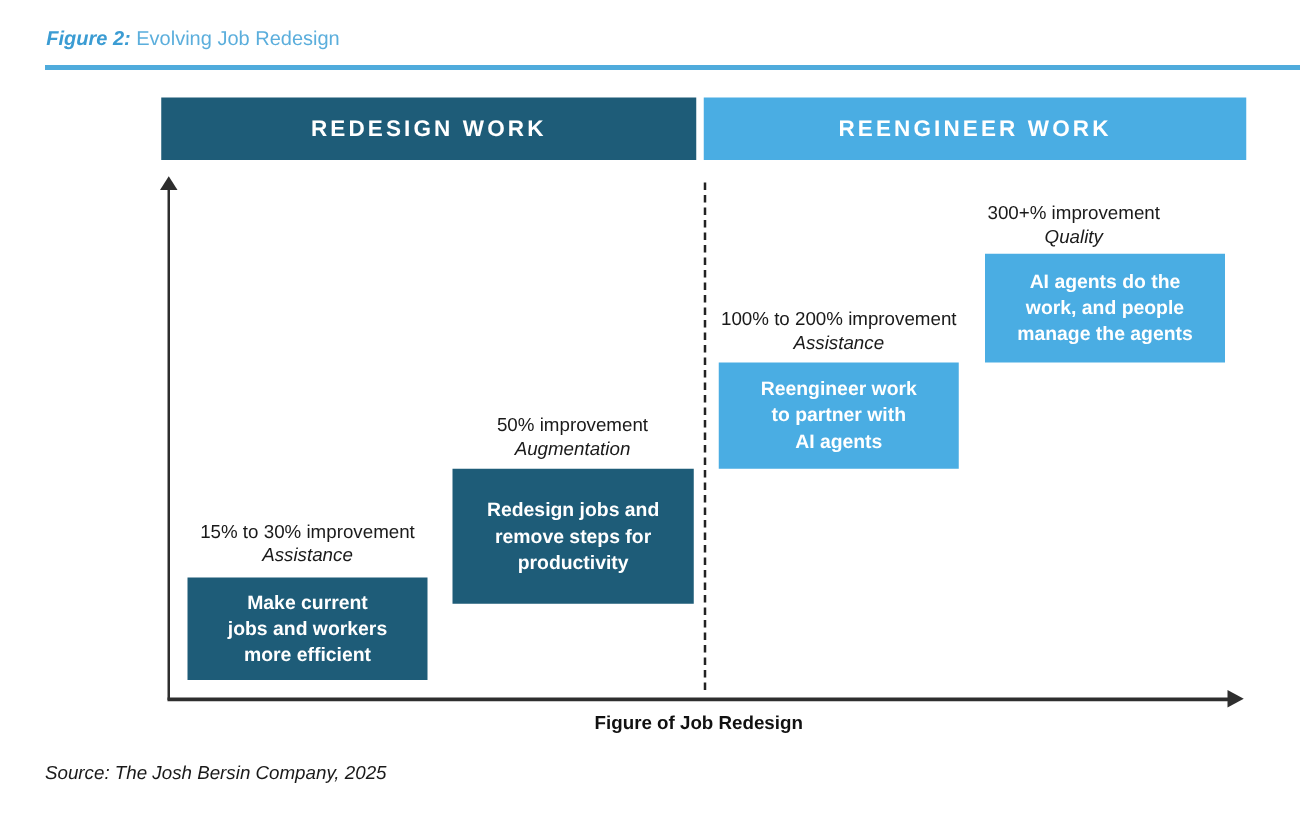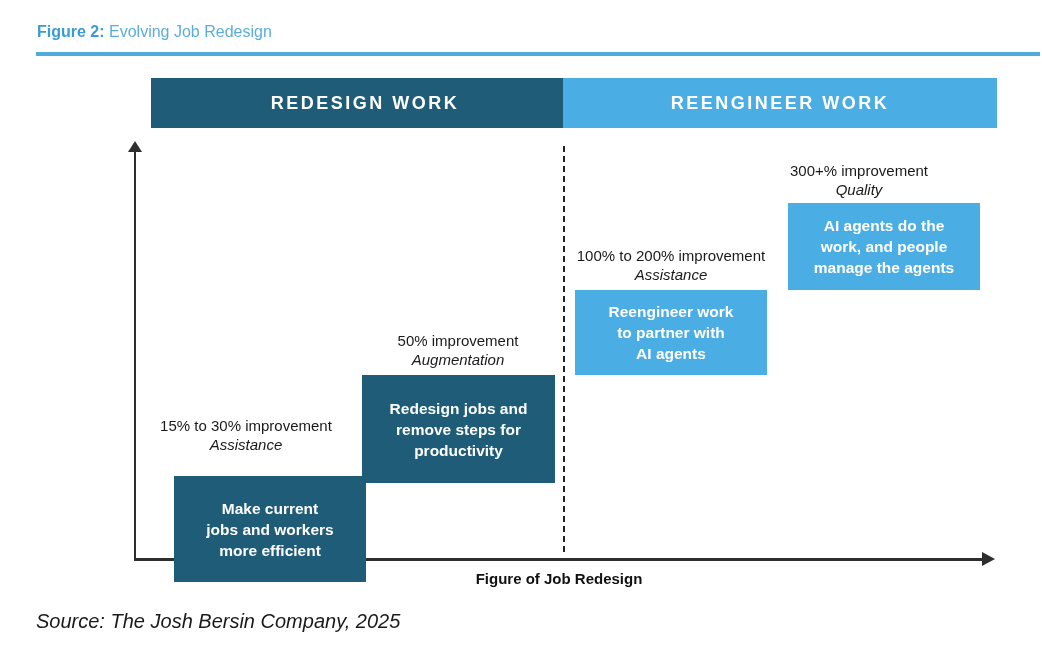--- a/index.html
+++ b/index.html
@@ -17,40 +17,40 @@
   }
 
   
   .fig-title {
     position: absolute;
     left: 37px; top: 23px;
     font-size: 16px;
     color: var(--title-blue);
     white-space: nowrap;
   }
-  .fig-title .prefix { font-weight: 700; color: var(--title-blue); }
+  .fig-title .prefix { font-weight: 700; color: var(--title-blue); font-style: italic; }
   .fig-title .rest { font-weight: 400; color: var(--title-blue-light); }
   .title-rule {
     position: absolute;
     left: 36px; top: 52px;
     width: 1004px; height: 4px;
     background: var(--underline-blue);
   }
 
   
   .hdr {
     position: absolute;
     top: 78px; height: 50px;
     display: flex; align-items: center; justify-content: center;
     color: #ffffff;
     font-weight: 700;
     font-size: 18px;
     letter-spacing: 2.5px;
   }
-  .hdr-redesign   { left: 151px; width: 428px; background: var(--dark-teal); }
+  .hdr-redesign   { left: 129px; width: 428px; background: var(--dark-teal); }
   .hdr-reengineer { left: 563px; width: 434px; background: var(--light-blue); }
 
   
   .y-axis-line {
     position: absolute;
     left: 134px; top: 151px;
     width: 2px; height: 409px;
     background: var(--axis-color);
   }
   .y-axis-arrow {
@@ -124,21 +124,21 @@
     white-space: pre-line;
   }
   .tone-dark  { background: var(--dark-teal); }
   .tone-light { background: var(--light-blue); }
 
   
   .source-line {
     position: absolute;
     left: 36px; top: 610px;
     font-style: italic;
-    font-size: 20px;
+    font-size: 15px;
     color: #1a1a1a;
   }
 </style>
 </head>
 <body>
 
 <div class="canvas">
 
   <div class="fig-title">
     <span class="prefix">Figure 2:</span><span class="rest"> Evolving Job Redesign</span>
@@ -157,21 +157,21 @@
   <div class="x-axis-line"></div>
   <div class="x-axis-arrow"></div>
   <div class="divider-dashed"></div>
 
   <div class="x-axis-label">Figure of Job Redesign</div>
 
   <div class="stage-label" style="left:116px; top:416px;">
     <span class="improvement">15% to 30% improvement</span>
     <span class="stage-name">Assistance</span>
   </div>
-  <div class="stage-box tone-dark" style="left:150px; top:476px; width:192px; height:106px;margin-left:24px;">Make current
+  <div class="stage-box tone-dark" style="left:150px; top:462px; width:192px; height:82px;">Make current
 jobs and workers
 more efficient</div>
 
   <div class="stage-label" style="left:328px; top:331px;">
     <span class="improvement">50% improvement</span>
     <span class="stage-name">Augmentation</span>
   </div>
   <div class="stage-box tone-dark" style="left:362px; top:375px; width:193px; height:108px;">Redesign jobs and
 remove steps for
 productivity</div>

